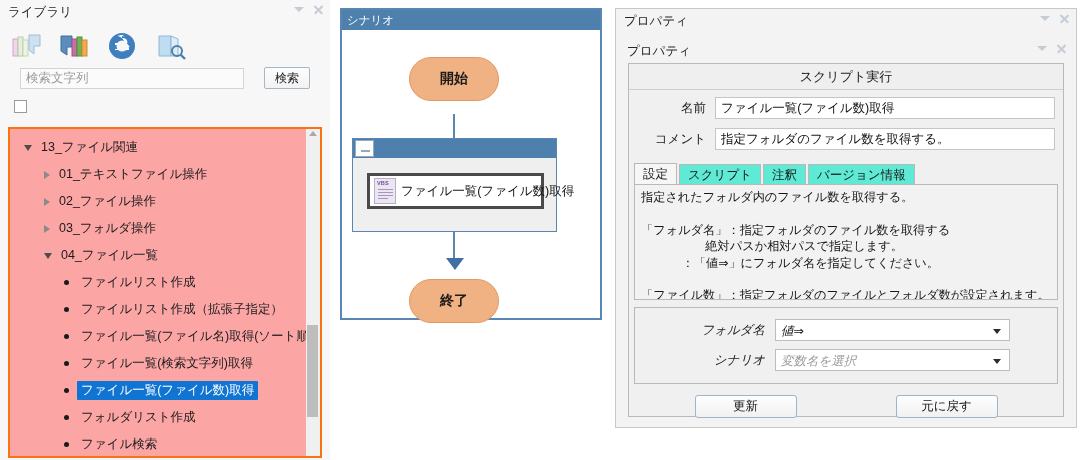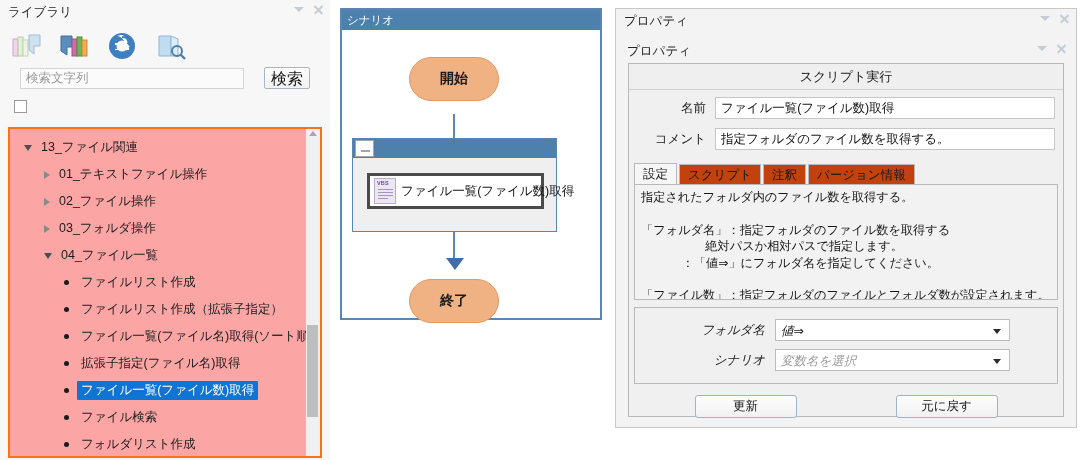--- a/index.html
+++ b/index.html
@@ -53,21 +53,21 @@
   }
   .lib-search-input {
     flex: 1; height: 21px; border: 1px solid #d3d3d3; background: #fbfbfb;
     font-size: 12.5px; padding: 0 5px; color: #222;
     font-family: "Liberation Sans", sans-serif;
   }
   .lib-search-input::placeholder { color: #9a9a9a; }
   .lib-search-btn {
     width: 46px; height: 22px; border: 1px solid #a8b6c4;
     background: linear-gradient(#fdfdfd,#f2f2f2); border-radius: 2px;
-    font-size: 16px; color: #1a1a1a; cursor: pointer;
+    font-size: 12px; color: #1a1a1a; cursor: pointer;
     font-family: "Liberation Sans", sans-serif;
   }
 
   .lib-check-row {
     height: 26px; padding: 2px 0 0 14px; display: flex; align-items: center; gap: 9px;
   }
   .cb-box {
     width: 13px; height: 13px; border: 1px solid #9a9a9a; background: #fff;
     cursor: pointer;
   }
@@ -210,21 +210,21 @@
     font-size: 12.5px; padding: 0 5px; color: #121212;
     font-family: "Liberation Sans", sans-serif;
   }
 
   .tabstrip {
     display: flex; align-items: flex-end; margin: 11px 0 0 5px; height: 21px;
   }
   .tab {
     height: 20px; padding: 2px 8px 0 8px; margin-right: 2px;
     border: 1px solid #b9b9b9; border-bottom: none;
-    background: #c2410c; font-size: 12.5px; color: #1b1b1b; cursor: pointer;
+    background: #5eead4; font-size: 12.5px; color: #1b1b1b; cursor: pointer;
   }
   .tab.active { background: #f6f6f6; height: 21px; }
 
   .desc-box {
     margin: 0 5px; border: 1px solid #b9b9b9; background: #f2f2f2;
     height: 116px; padding: 4px 6px; overflow: hidden;
   }
   .desc-line {
     font-size: 12.2px; color: #161616; line-height: 16.4px; white-space: pre;
   }
@@ -353,33 +353,33 @@
           <div class="tnode" style="padding-left: 54px;">
             <span class="bullet"></span>
             <span class="tlabel">ファイルリスト作成（拡張子指定）</span>
           </div>
           <div class="tnode" style="padding-left: 54px;">
             <span class="bullet"></span>
             <span class="tlabel">ファイル一覧(ファイル名)取得(ソート順あり)</span>
           </div>
           <div class="tnode" style="padding-left: 54px;">
             <span class="bullet"></span>
-            <span class="tlabel">拡張子指定(ファイル名)取得</span>
+            <span class="tlabel">ファイル一覧(検索文字列)取得</span>
           </div>
           <div class="tnode selected" style="padding-left: 54px;">
             <span class="bullet"></span>
             <span class="tlabel">ファイル一覧(ファイル数)取得</span>
           </div>
           <div class="tnode" style="padding-left: 54px;">
             <span class="bullet"></span>
+            <span class="tlabel">フォルダリスト作成</span>
+          </div>
+          <div class="tnode" style="padding-left: 54px;">
+            <span class="bullet"></span>
             <span class="tlabel">ファイル検索</span>
-          </div>
-          <div class="tnode" style="padding-left: 54px;">
-            <span class="bullet"></span>
-            <span class="tlabel">フォルダリスト作成</span>
           </div>
           <div class="tnode" style="padding-left: 54px;"></div>
         </div>
       <div class="tree-scrollbar">
         <span class="ts-up"></span>
         <span class="ts-thumb"></span>
       </div>
     </div>
   </div>
 

